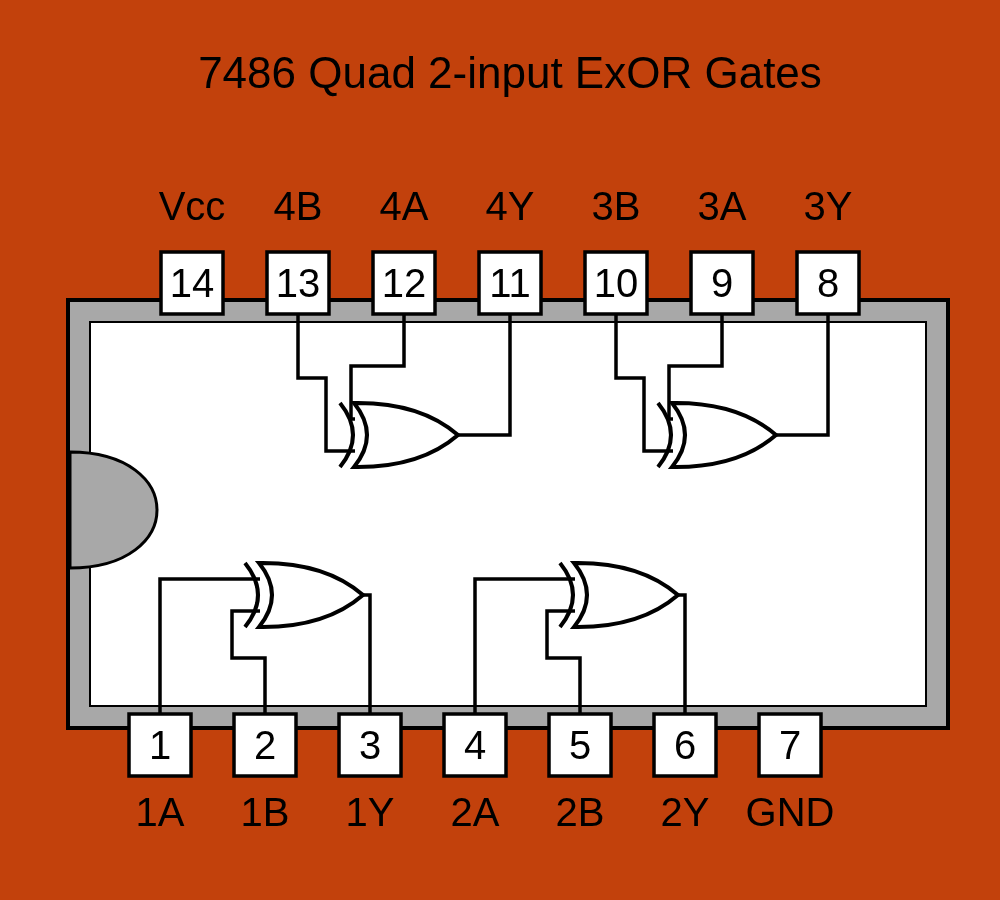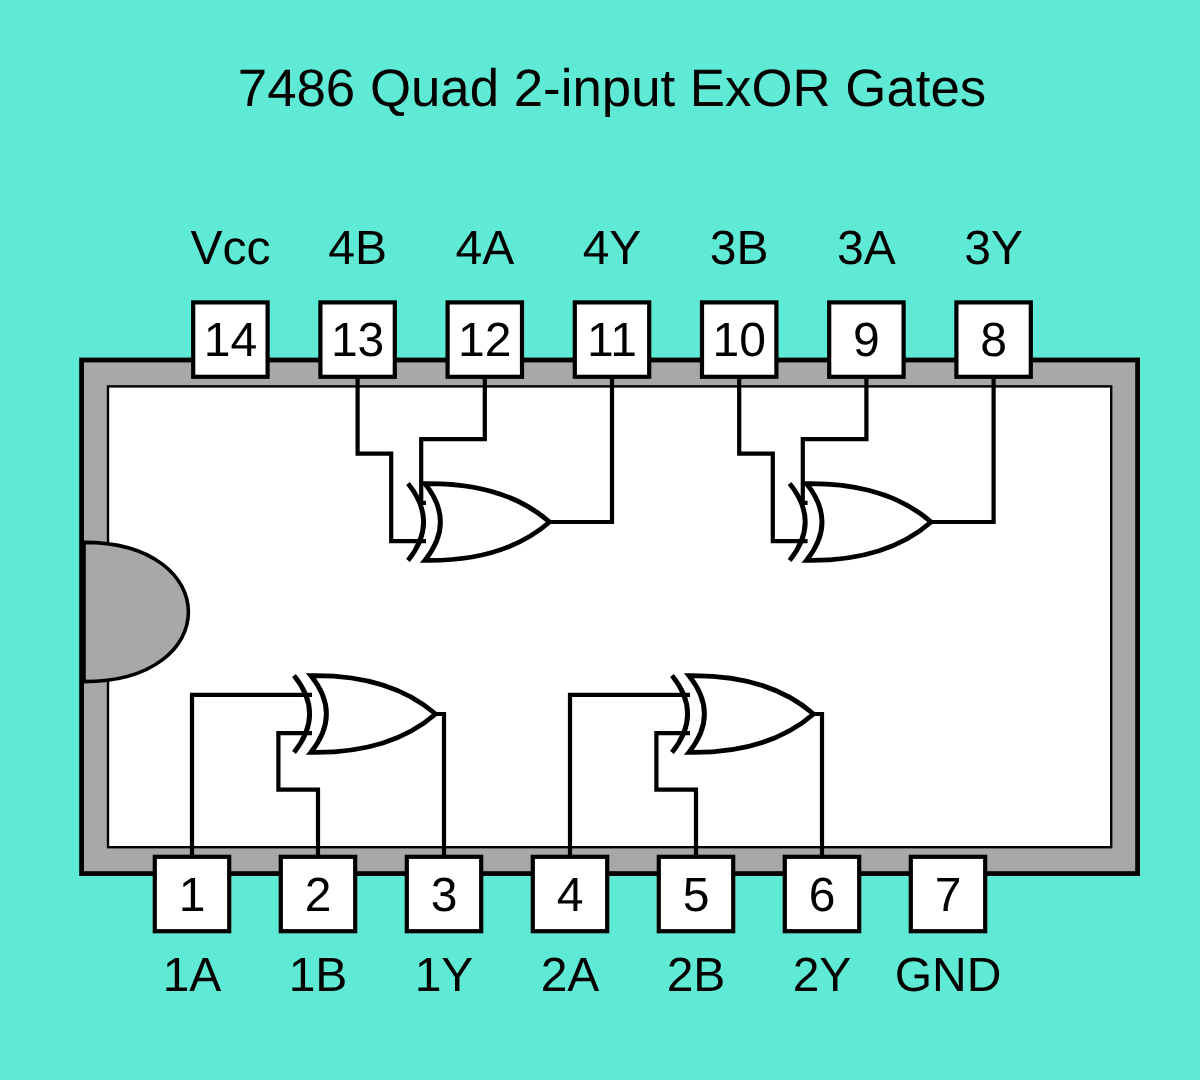--- a/index.html
+++ b/index.html
@@ -1,20 +1,20 @@
 <!DOCTYPE html>
 <html><head>
 <meta charset="utf-8">
 <style>
   html, body { margin: 0; padding: 0; background: #ffffff; }
   .page {
     position: relative;
     width: 1000px;
     height: 900px;
-    background: #5eead4;
+    background: #c2410c;
     font-family: "Liberation Sans", sans-serif;
     overflow: hidden;
   }
   svg text {
     font-family: "Liberation Sans", sans-serif;
     fill: #000000;
   }
   .title    { font-size: 44px; }
   .pin-num  { font-size: 40px; }
   .pin-label{ font-size: 40px; }

